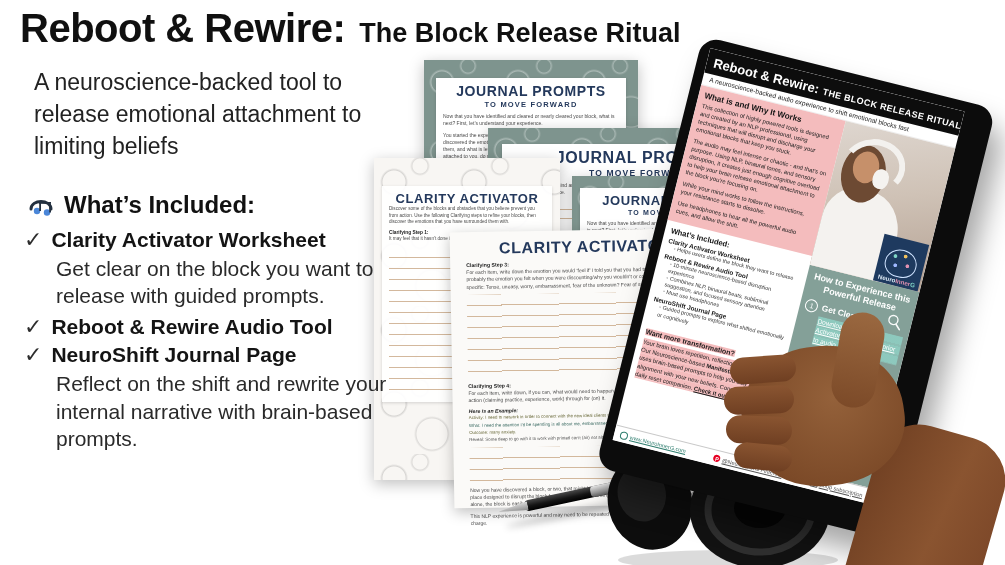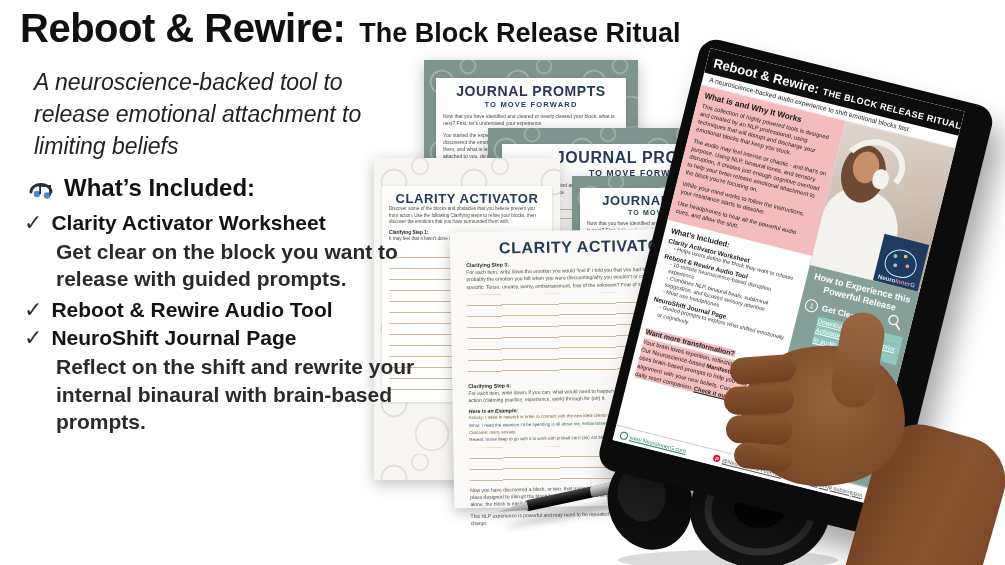--- a/index.html
+++ b/index.html
@@ -7,28 +7,28 @@
        font-family:"Liberation Sans",sans-serif;color:#1c1c1c;position:relative;}
   .abs{position:absolute;}
 
   
   .headline{left:20px;top:6px;display:flex;align-items:baseline;gap:14px;white-space:nowrap;z-index:70;}
   .headline .main{font-size:40px;font-weight:800;letter-spacing:-.5px;color:#101010;}
   .headline .sub{font-size:27px;font-weight:800;color:#101010;}
 
   
   .leftcol{left:24px;top:66px;width:392px;z-index:70;}
-  .intro{font-style:italic;font-size:23px;line-height:1.4;color:#222;margin:0 0 11px 10px;}
+  .intro{font-size:23px;line-height:1.4;color:#222;margin:0 0 28px 10px;}
   .inc-head{display:flex;align-items:center;gap:8px;margin:6px 0 8px 4px;}
   .inc-head .txt{font-size:24px;font-weight:800;color:#111;}
   .checklist{margin:0;}
   .chk-item{margin-bottom:2px;}
   .chk-title{display:flex;gap:9px;font-size:21px;font-weight:800;color:#141414;align-items:baseline;}
   .chk-mark{font-size:22px;font-weight:400;color:#2e2e2e;}
-  .chk-desc{font-size:21px;line-height:1.32;color:#2a2a2a;margin:2px 0 4px 32px;font-weight:bold;}
+  .chk-desc{font-size:21px;line-height:1.32;color:#2a2a2a;margin:2px 0 4px 32px;}
 
   
   .page{box-shadow:0 4px 14px rgba(0,0,0,.25);}
   .sage{background:#7e948e;
     background-image:
       radial-gradient(circle at 18px 22px, transparent 10px, rgba(255,255,255,.35) 11px, transparent 13px),
       radial-gradient(circle at 55px 52px, transparent 14px, rgba(255,255,255,.3) 15px, transparent 17px),
       radial-gradient(circle at 44px 6px, transparent 6px, rgba(255,255,255,.3) 7px, transparent 9px);
     background-size:76px 70px;}
   .whitefloral{background:#f8f6f3;
@@ -169,21 +169,21 @@
       <div class="chk-title">
           <span class="chk-mark">✓</span>
         <span>Reboot &amp; Rewire Audio Tool</span>
         </div>
     </div>
     <div class="chk-item">
       <div class="chk-title">
           <span class="chk-mark">✓</span>
         <span>NeuroShift Journal Page</span>
         </div>
-      <div class="chk-desc">Reflect on the shift and rewrite your internal binaural with brain-based prompts.</div>
+      <div class="chk-desc">Reflect on the shift and rewrite your internal narrative with brain-based prompts.</div>
     </div>
   </div>
 </div>
 
 <div class="abs page sage" style="left:424px;top:60px;width:214px;height:272px;z-index:10;">
   <div class="ws-box" style="margin:18px 12px 0;">
     <p class="ws-title">JOURNAL PROMPTS</p>
     <p class="ws-sub">TO MOVE FORWARD</p>
     <p class="tinytxt">Now that you have identified and cleared or nearly cleared your block, what is next? First, let’s understand your experience.</p>
     <p class="tinytxt">You started the experience with a block that you clarified with the Activator. You discovered the emotions wrapped around the block and worked to release them, and what is left on its own. You may find the emotions that were so tightly attached to you, do now lose their grip.</p>

